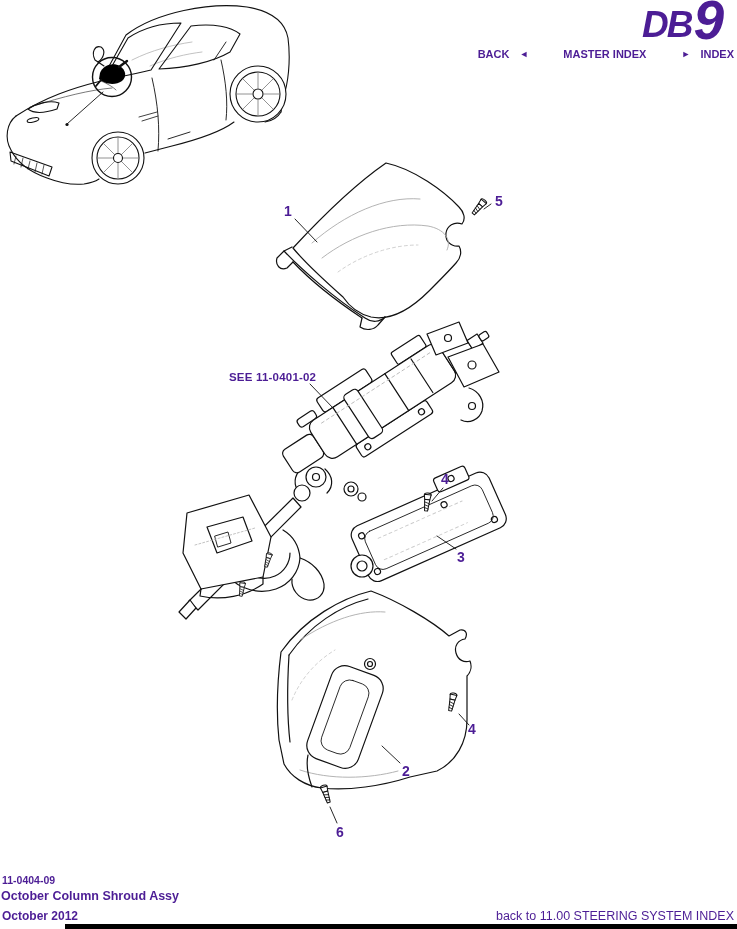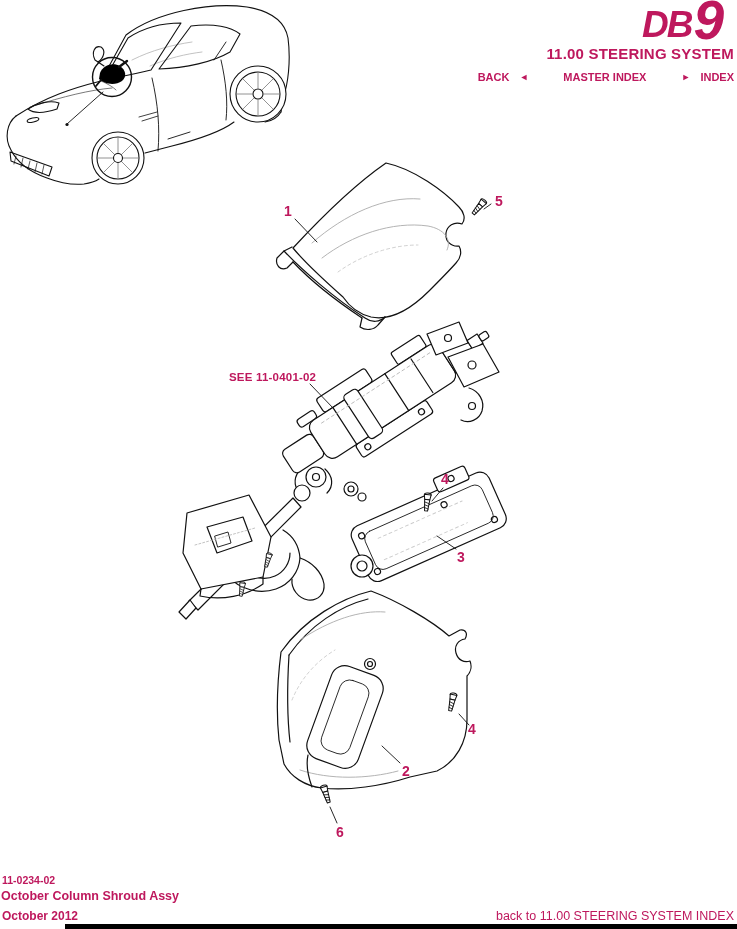--- a/index.html
+++ b/index.html
@@ -1,19 +1,19 @@
 <!DOCTYPE html>
 <html><head>
 <meta charset="utf-8">
 <style>
   html,body { margin:0; padding:0; background:#e8e8e8; }
   .page {
     position:relative; width:737px; height:929px; margin:0 auto;
     background:#ffffff; font-family:"Liberation Sans", sans-serif;
-    color:#be185d; overflow:hidden;
+    color:#4c1d95; overflow:hidden;
   }
   svg { position:absolute; left:0; top:0; }
 
   
   .header { position:absolute; top:2px; right:3px; text-align:right; }
   .logo { display:flex; align-items:flex-end; justify-content:flex-end; margin-right:12px; font-style:italic; font-weight:bold; letter-spacing:-2px; }
   .logo .db   { font-size:37px; line-height:0.80; }
   .logo .nine { font-size:55px; line-height:0.68; margin-left:2px; }
   .title { margin-top:6px; font-size:15px; font-weight:bold; letter-spacing:0.2px; }
   .nav { margin-top:9px; display:flex; justify-content:flex-end; align-items:center; font-size:11px; font-weight:bold; }
@@ -222,38 +222,37 @@
         <path d="M 337,823 L 330,807"></path>
       </g>
     </g>
   </svg>
 
   <div class="header">
     <div class="logo">
       <span class="db">DB</span>
       <span class="nine">9</span>
     </div>
-    <div class="title">11.00 STEERING SYSTEM</div>
     <div class="nav">
       <span>BACK</span>
       <span class="arrow gap-s">◄</span>
       <span class="gap-l">MASTER INDEX</span>
       <span class="arrow gap-l">►</span>
       <span class="gap-s">INDEX</span>
     </div>
   </div>
 
   <div class="see-ref">SEE 11-0401-02</div>
   <div class="callout" style="left:288px; top:211px;">1</div>
   <div class="callout" style="left:499px; top:201px;">5</div>
   <div class="callout" style="left:445px; top:479px;">4</div>
   <div class="callout" style="left:461px; top:557px;">3</div>
   <div class="callout" style="left:472px; top:729px;">4</div>
   <div class="callout" style="left:406px; top:771px;">2</div>
   <div class="callout" style="left:340px; top:832px;">6</div>
 
-  <div class="doc-number">11-0234-02</div>
+  <div class="doc-number">11-0404-09</div>
   <div class="doc-title">October Column Shroud Assy</div>
   <div class="doc-date">October 2012</div>
   <div class="back-link">back to 11.00 STEERING SYSTEM INDEX</div>
   <div class="footer-bar"></div>
 
 </div>
 
 </body></html>

